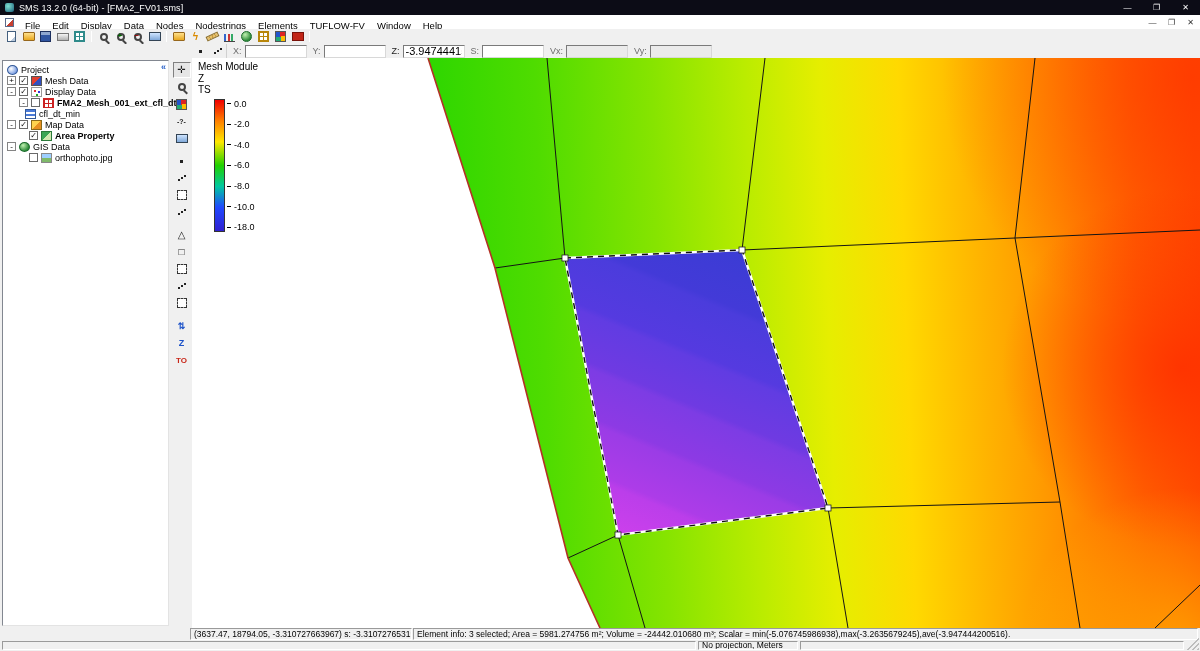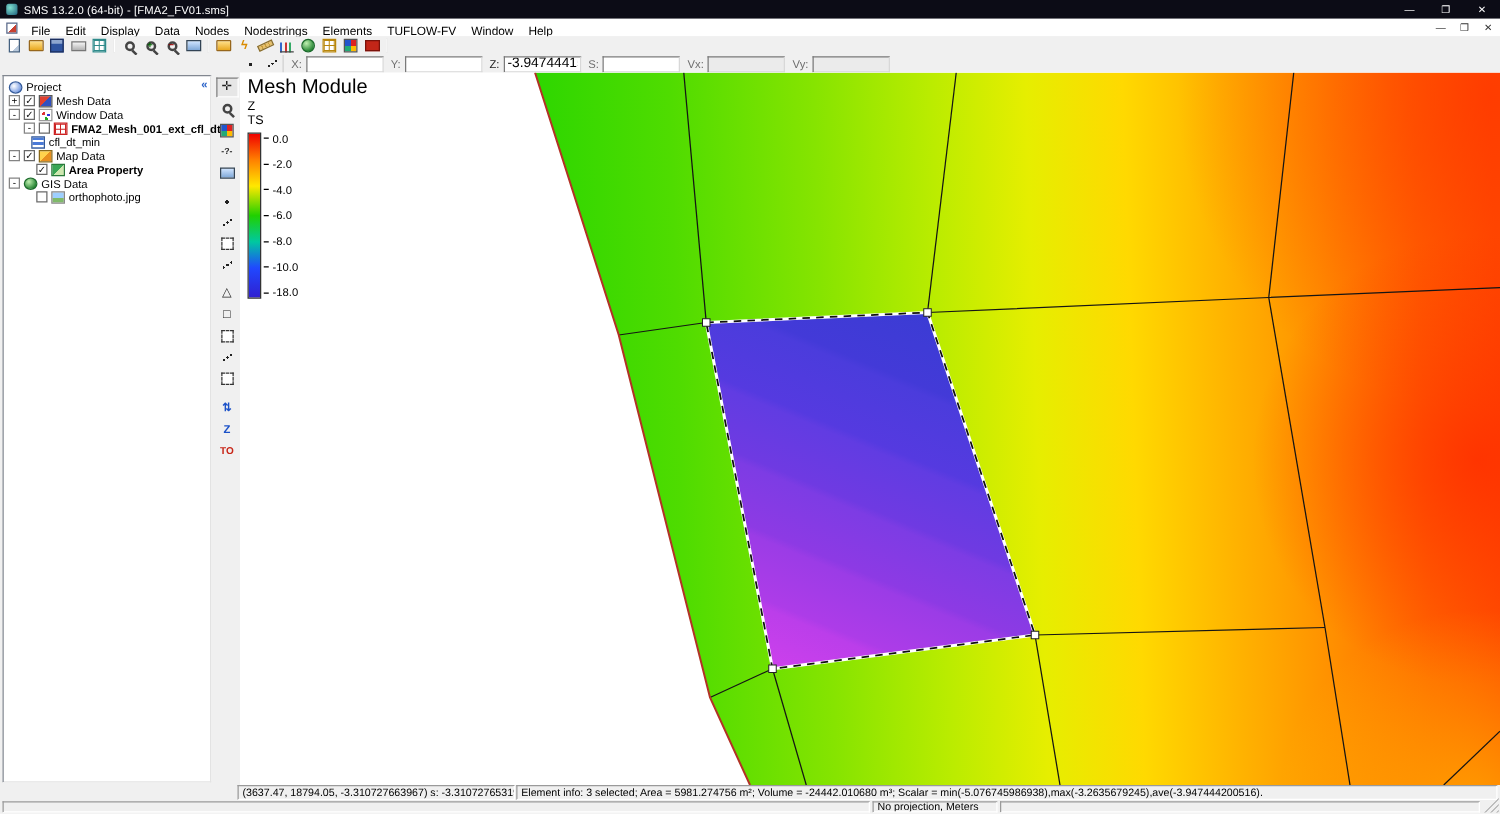--- a/index.html
+++ b/index.html
@@ -79,23 +79,23 @@
   .vbtn { width:18px; height:16px; display:flex; align-items:center; justify-content:center; margin-bottom:1px; flex:0 0 auto; }
   .vbtn.pressed { border:1px solid; border-color:#808080 #fff #fff #808080; background:#e6e6e6; }
   .vgap { height:6px; flex:0 0 6px; }
   .tx-blue { color:#1c52c8; font-weight:bold; font-size:9px; }
   .tx-red { color:#c82618; font-weight:bold; font-size:8px; }
   .tx-help { font-size:7px; color:#222; font-weight:bold; }
 
   
   .canvas { position:absolute; left:192px; top:58px; width:1008px; height:570px; background:#fff; overflow:hidden; }
   .legend { position:absolute; left:6px; top:3px; color:#000; }
-  .leg-title { font-size:16px; margin-bottom:1px; }
+  .leg-title { font-size:10px; margin-bottom:1px; }
   .leg-sub { font-size:10px; line-height:11px; }
-  .leg-body { display:flex; margin-top:4px; }
+  .leg-body { display:flex; margin-top:4px;margin-left:16px; }
   .leg-bar { width:11px; height:133px; border:1px solid #333; background:linear-gradient(#f00000 0%, #ff8000 16%, #ffe800 32%, #20d000 50%, #00c8a0 66%, #2048ff 82%, #3020d0 100%); }
   .leg-ticks { display:flex; flex-direction:column; justify-content:space-between; height:133px; margin-left:2px; }
   .leg-tick { display:flex; align-items:center; font-size:9px; height:9px; }
   .tick-dash { display:inline-block; width:4px; height:1px; background:#000; margin-right:3px; }
 
   
   .spanel { position:absolute; border:1px solid; border-color:#9a9a9a #fff #fff #9a9a9a; background:#f0f0f0; font-size:8.5px; line-height:10px; padding:0 3px; white-space:nowrap; overflow:hidden; color:#000; }
   .grip { position:absolute; right:1px; bottom:1px; width:12px; height:12px;
           background:linear-gradient(135deg, transparent 0 50%, #bdbdbd 50% 56%, transparent 56% 70%, #bdbdbd 70% 76%, transparent 76% 90%, #bdbdbd 90% 96%, transparent 96%); }
 </style>
@@ -220,21 +220,21 @@
   <div class="trow" style="padding-left:4px">
     <span class="expander">+</span>
     <span class="cb">✓</span>
     <span class="ticon icon-mesh"></span>
     <span class="tlabel">Mesh Data</span>
   </div>
   <div class="trow" style="padding-left:4px">
     <span class="expander">-</span>
     <span class="cb">✓</span>
     <span class="ticon icon-scatter"></span>
-    <span class="tlabel">Window Data</span>
+    <span class="tlabel">Display Data</span>
   </div>
   <div class="trow" style="padding-left:16px">
     <span class="expander">-</span>
     <span class="cb"></span>
     <span class="ticon icon-fma2"></span>
     <span class="tlabel bold">FMA2_Mesh_001_ext_cfl_dt</span>
   </div>
   <div class="trow" style="padding-left:22px">
     <span class="ticon icon-dataset"></span>
     <span class="tlabel">cfl_dt_min</span>

